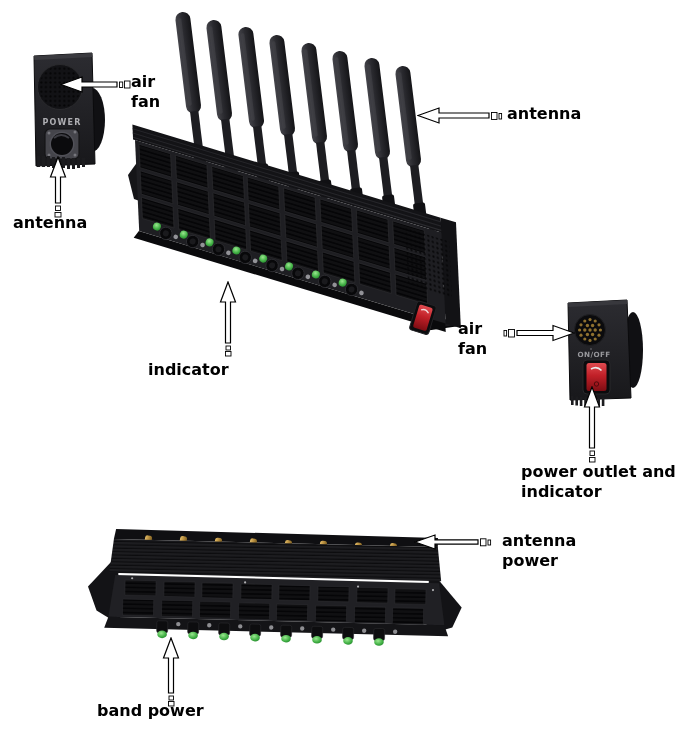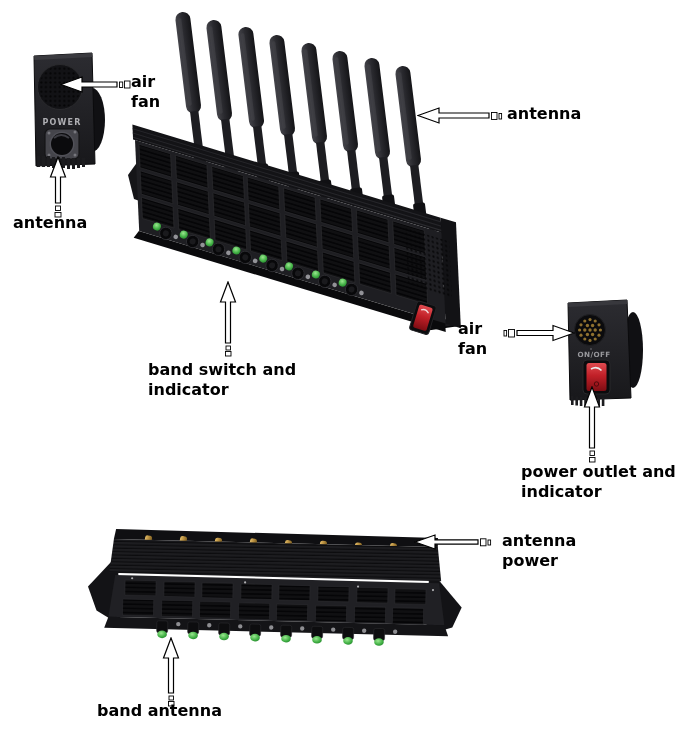--- a/index.html
+++ b/index.html
@@ -469,36 +469,35 @@
 
   <div class="lbl" style="left:13px;top:213px;">
     <span>antenna</span>
   </div>
 
   <div class="lbl" style="left:507px;top:104px;">
     <span>antenna</span>
   </div>
 
   <div class="lbl" style="left:148px;top:360px;">
-    <span>band switch and</span>
     <span>indicator</span>
   </div>
 
   <div class="lbl" style="left:458px;top:319px;">
     <span>air</span>
     <span>fan</span>
   </div>
 
   <div class="lbl" style="left:521px;top:462px;">
     <span>power outlet and</span>
     <span>indicator</span>
   </div>
 
   <div class="lbl" style="left:502px;top:531px;">
     <span>antenna</span>
     <span>power</span>
   </div>
 
   <div class="lbl" style="left:97px;top:701px;">
-    <span>band antenna</span>
+    <span>band power</span>
   </div>
 
 </div>
 
 </body></html>

